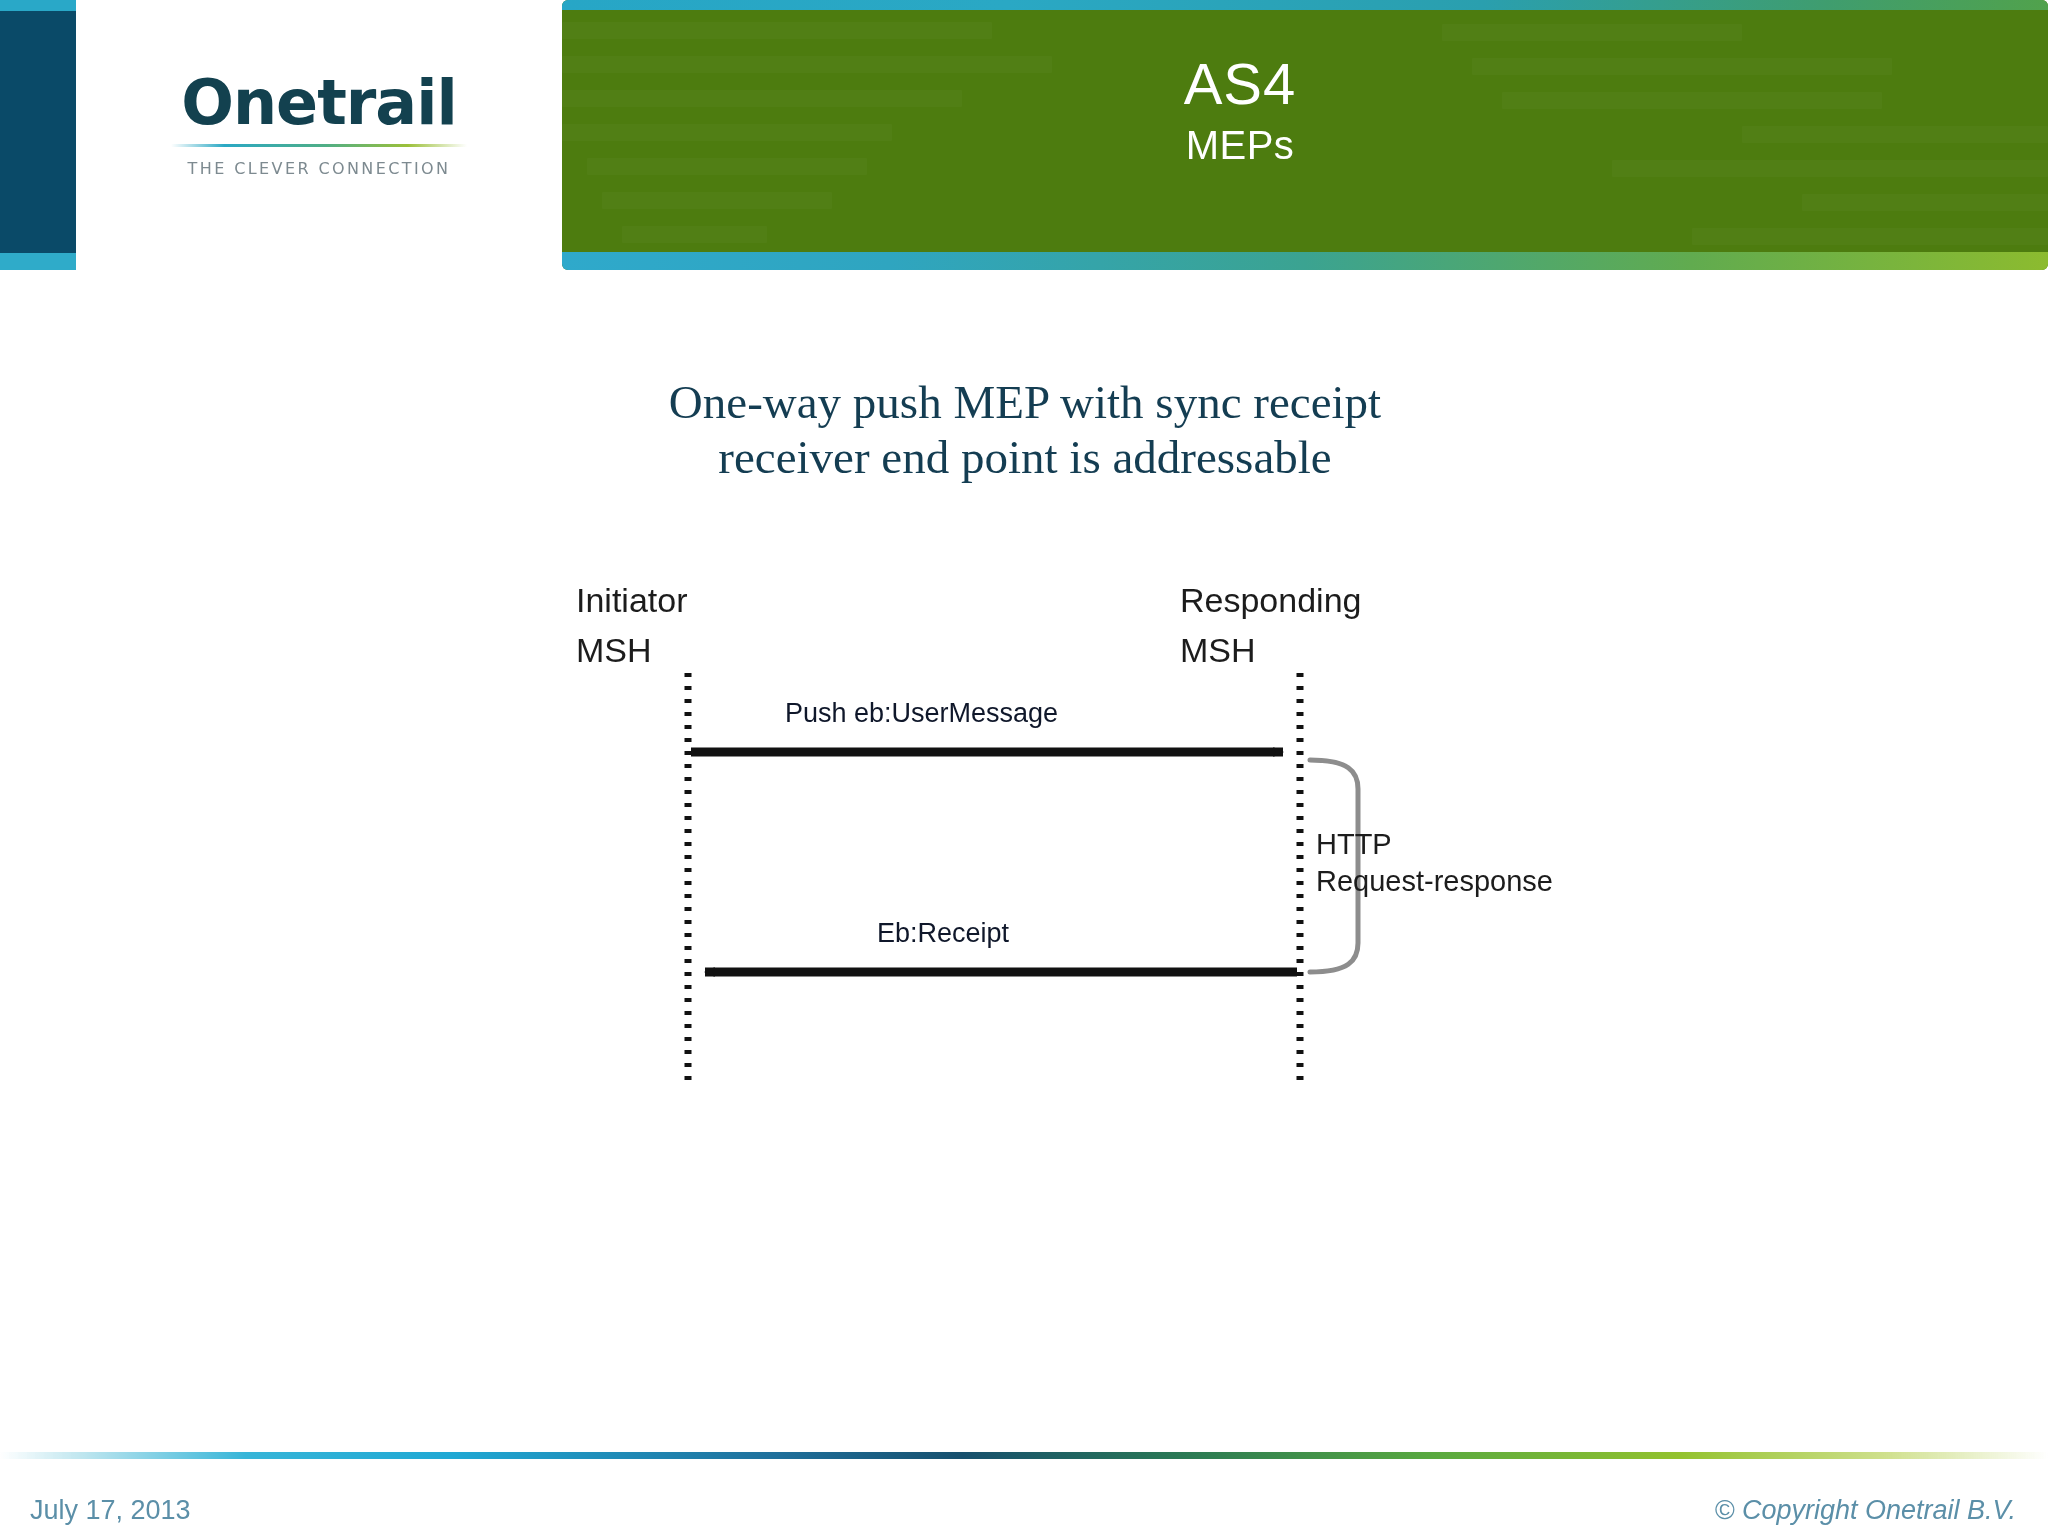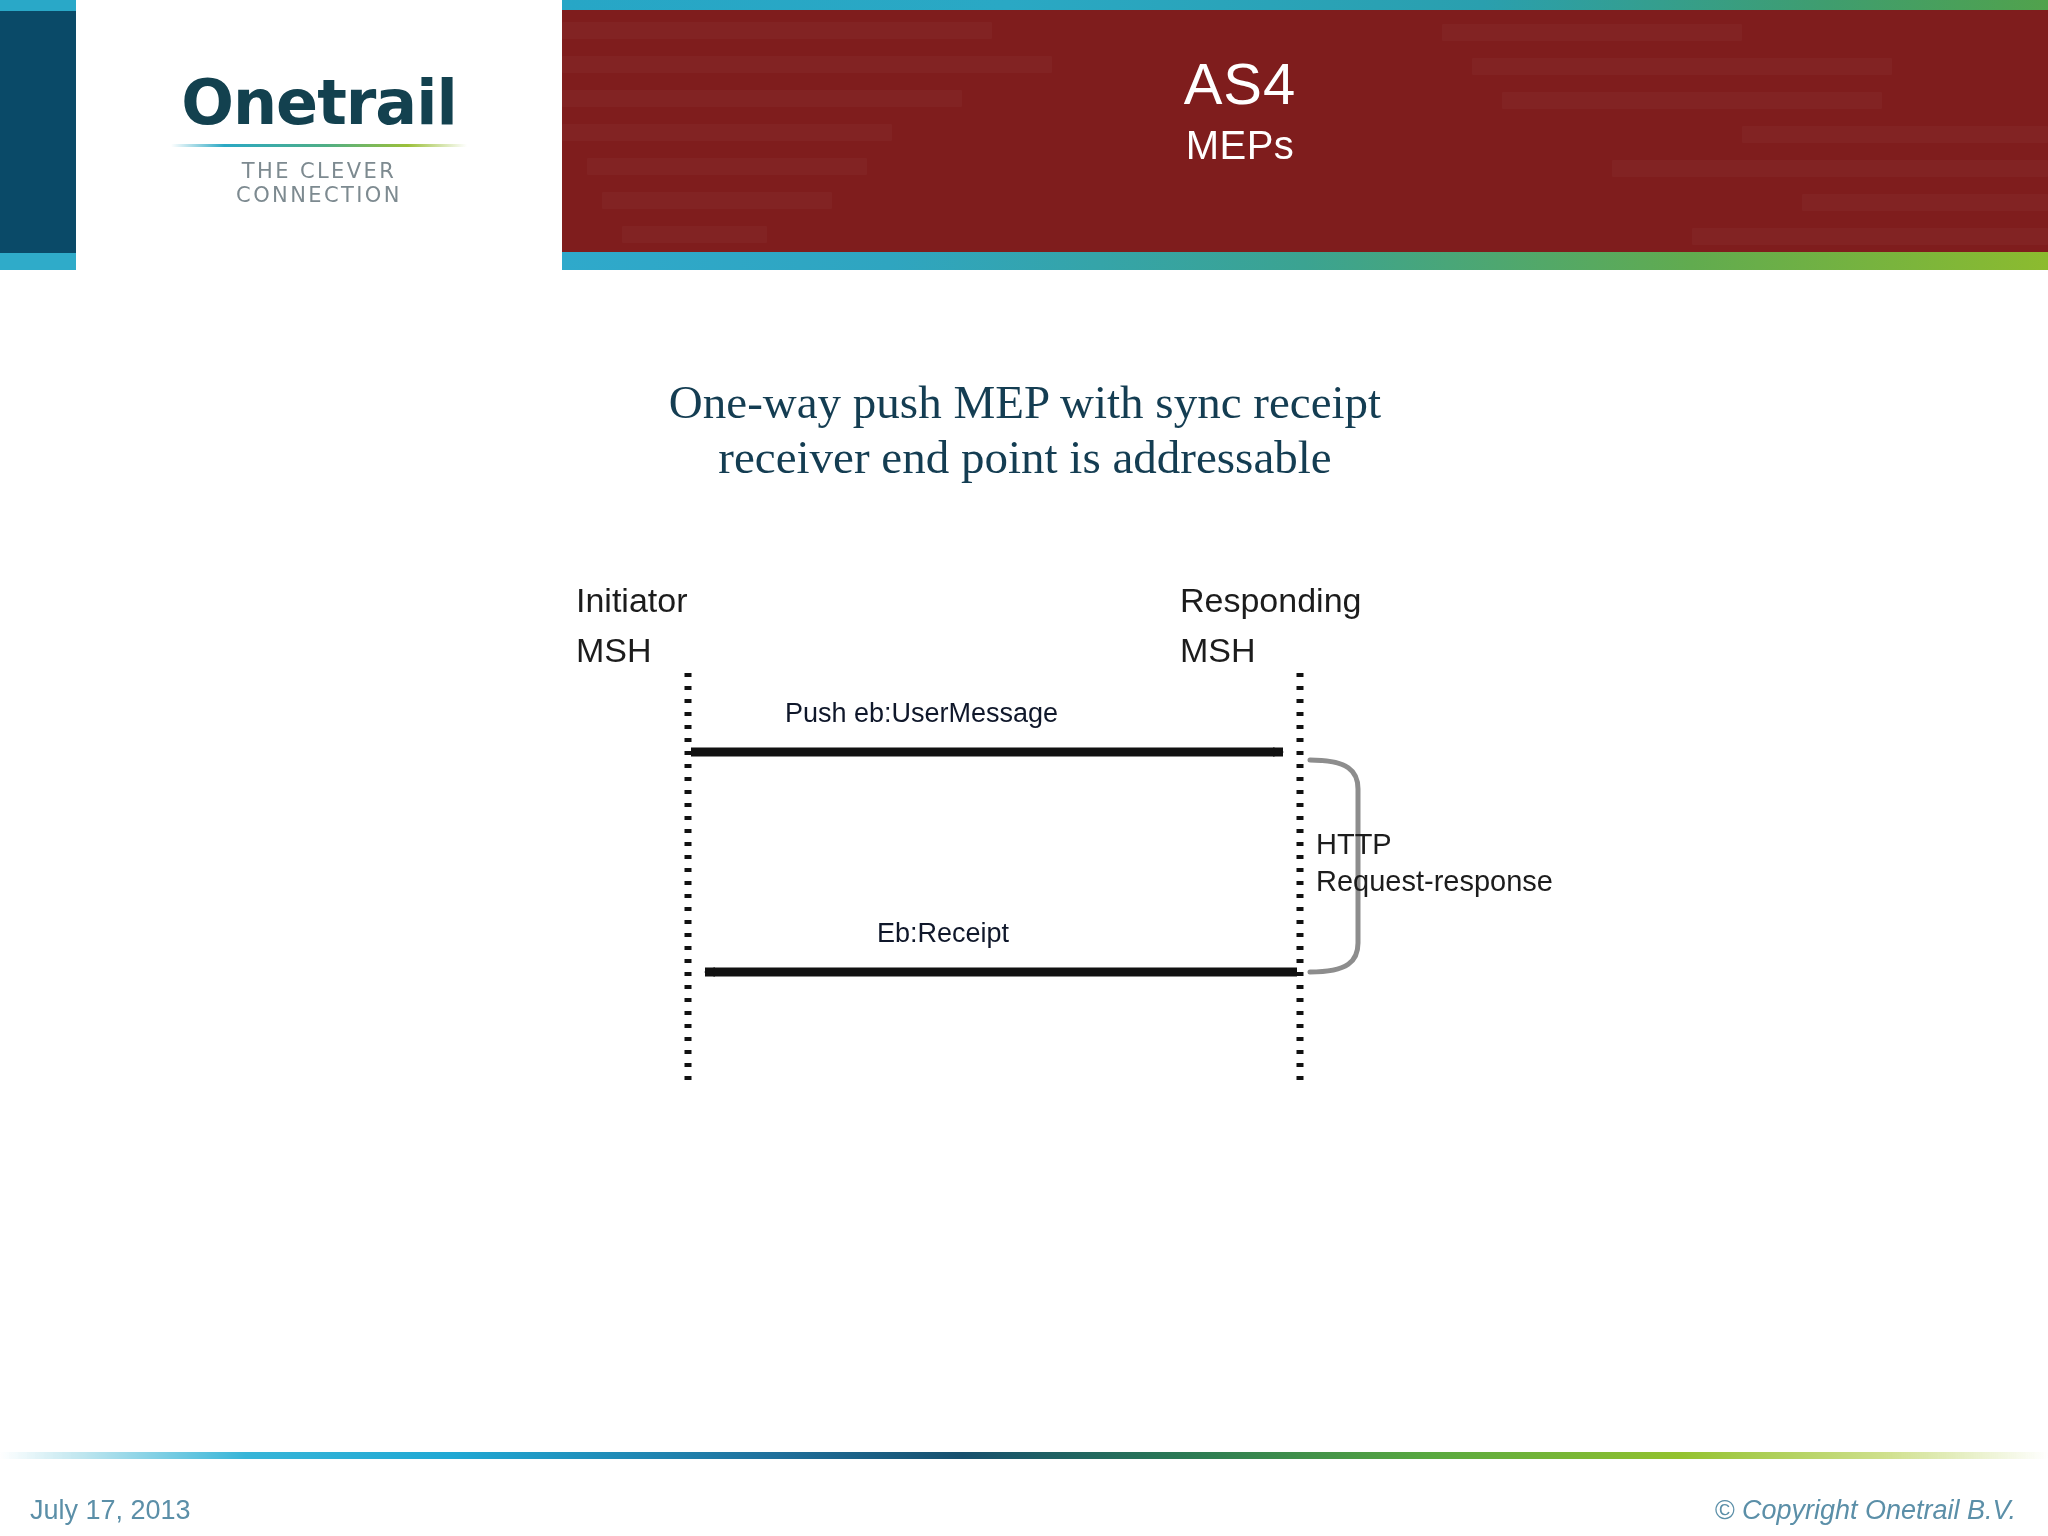--- a/index.html
+++ b/index.html
@@ -67,22 +67,23 @@
     background: #ffffff;
   }
 
   
   .header-banner {
     position: absolute;
     left: 562px;
     top: 0;
     width: 1486px;
     height: 270px;
-    background: #7f1d1d;
+    background: #4d7c0f;
     overflow: hidden;
+    border-radius: 6px;
   }
   .banner-top-rule {
     position: absolute;
     left: 0; top: 0;
     width: 100%;
     height: 10px;
     background: linear-gradient(to right, #27a6c6 0%, #2aa8c4 30%, #2a9fae 62%, #3f9d6f 85%, #51a24c 100%);
   }
   .banner-bottom-rule {
     position: absolute;
@@ -162,21 +163,21 @@
     letter-spacing: -1px;
   }
   .logo-rule {
     width: 296px;
     height: 3px;
     margin: 6px auto 0 auto;
     background: linear-gradient(to right, rgba(255,255,255,0) 0%, #2aa8c4 18%, #4fae86 52%, #9cc03a 80%, rgba(255,255,255,0) 100%);
   }
   .logo-tagline {
     margin-top: 12px;
-    font-size: 21px;
+    font-size: 16px;
     letter-spacing: 2.4px;
     color: #7d8a90;
     font-family: "DejaVu Sans", sans-serif;
   }
 
   
   .slide-title {
     position: absolute;
     left: 300px;
     top: 375px;

